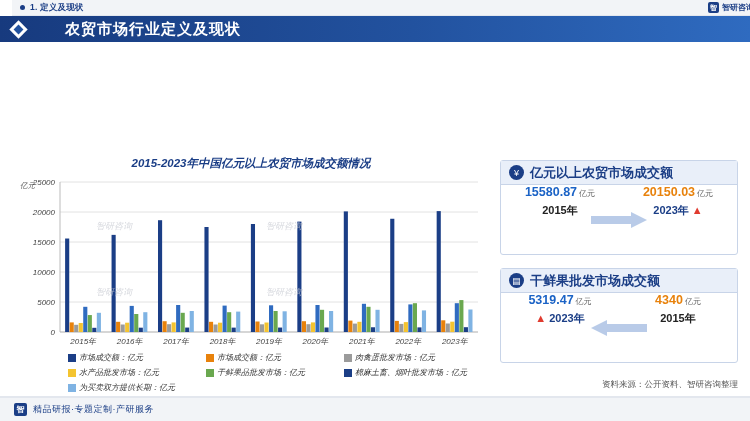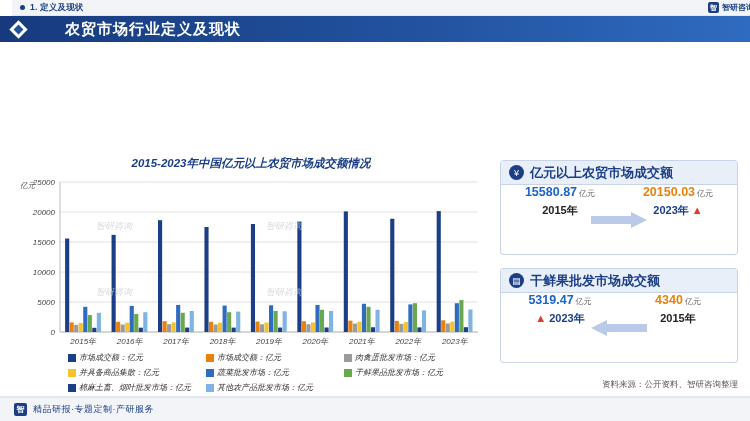--- a/index.html
+++ b/index.html
@@ -283,37 +283,33 @@
         <div class="li">
           <span class="sw" style="background: rgb(232, 130, 12);"></span>
           <span>市场成交额：亿元</span>
         </div>
         <div class="li">
           <span class="sw" style="background: rgb(155, 155, 155);"></span>
           <span>肉禽蛋批发市场：亿元</span>
         </div>
         <div class="li">
           <span class="sw" style="background: rgb(244, 196, 48);"></span>
-          <span>并具备商品集散：亿元</span>
-        </div>
-        <div class="li">
-          <span class="sw" style="background: rgb(47, 107, 192);"></span>
-          <span>蔬菜批发市场：亿元</span>
+          <span>水产品批发市场：亿元</span>
         </div>
         <div class="li">
           <span class="sw" style="background: rgb(106, 168, 79);"></span>
           <span>干鲜果品批发市场：亿元</span>
         </div>
         <div class="li">
           <span class="sw" style="background: rgb(27, 62, 134);"></span>
           <span>棉麻土畜、烟叶批发市场：亿元</span>
         </div>
         <div class="li">
           <span class="sw" style="background: rgb(127, 179, 227);"></span>
-          <span>其他农产品批发市场：亿元</span>
+          <span>为买卖双方提供长期：亿元</span>
         </div>
       </div>
   </div>
 
   <div class="statbox one">
     <div class="sb-head">
       <span class="circ">¥</span>
       <span class="sb-title">亿元以上农贸市场成交额</span>
     </div>
     <div class="sb-body">

